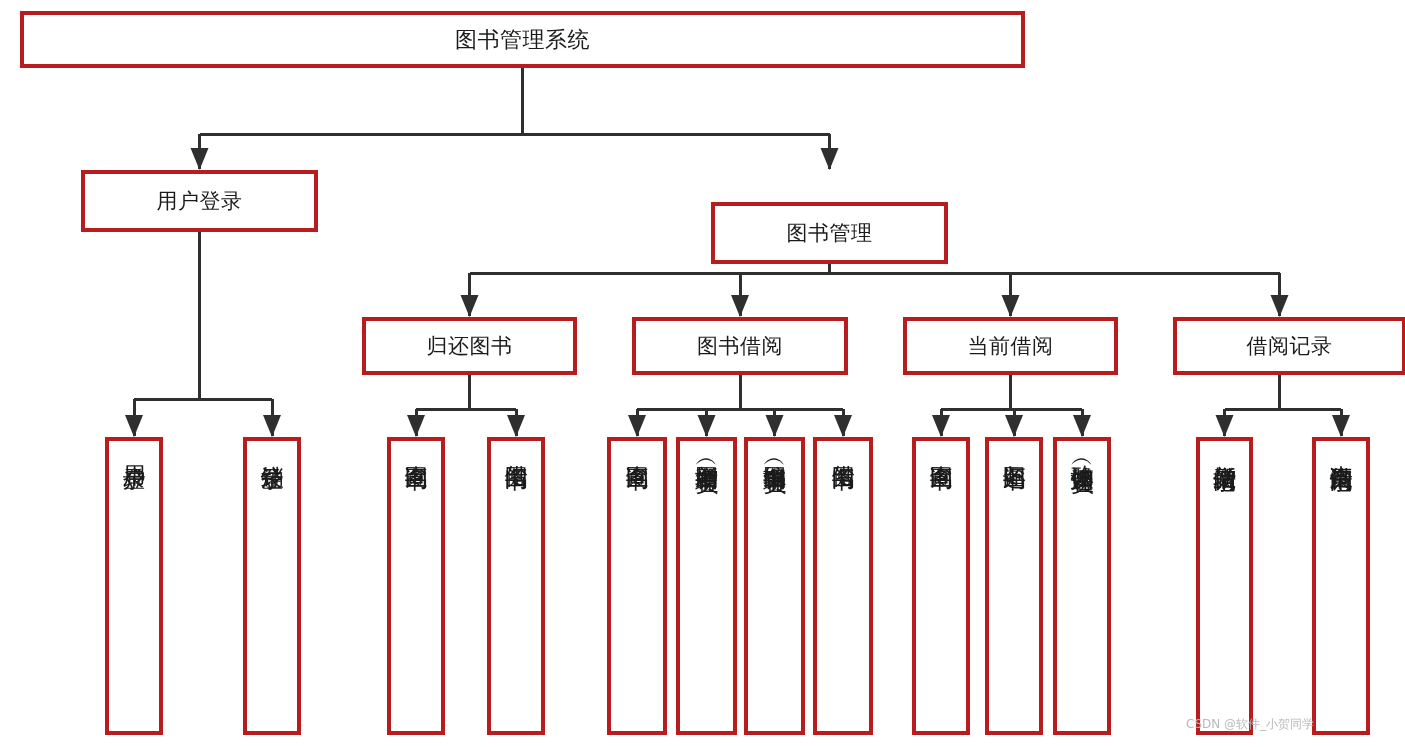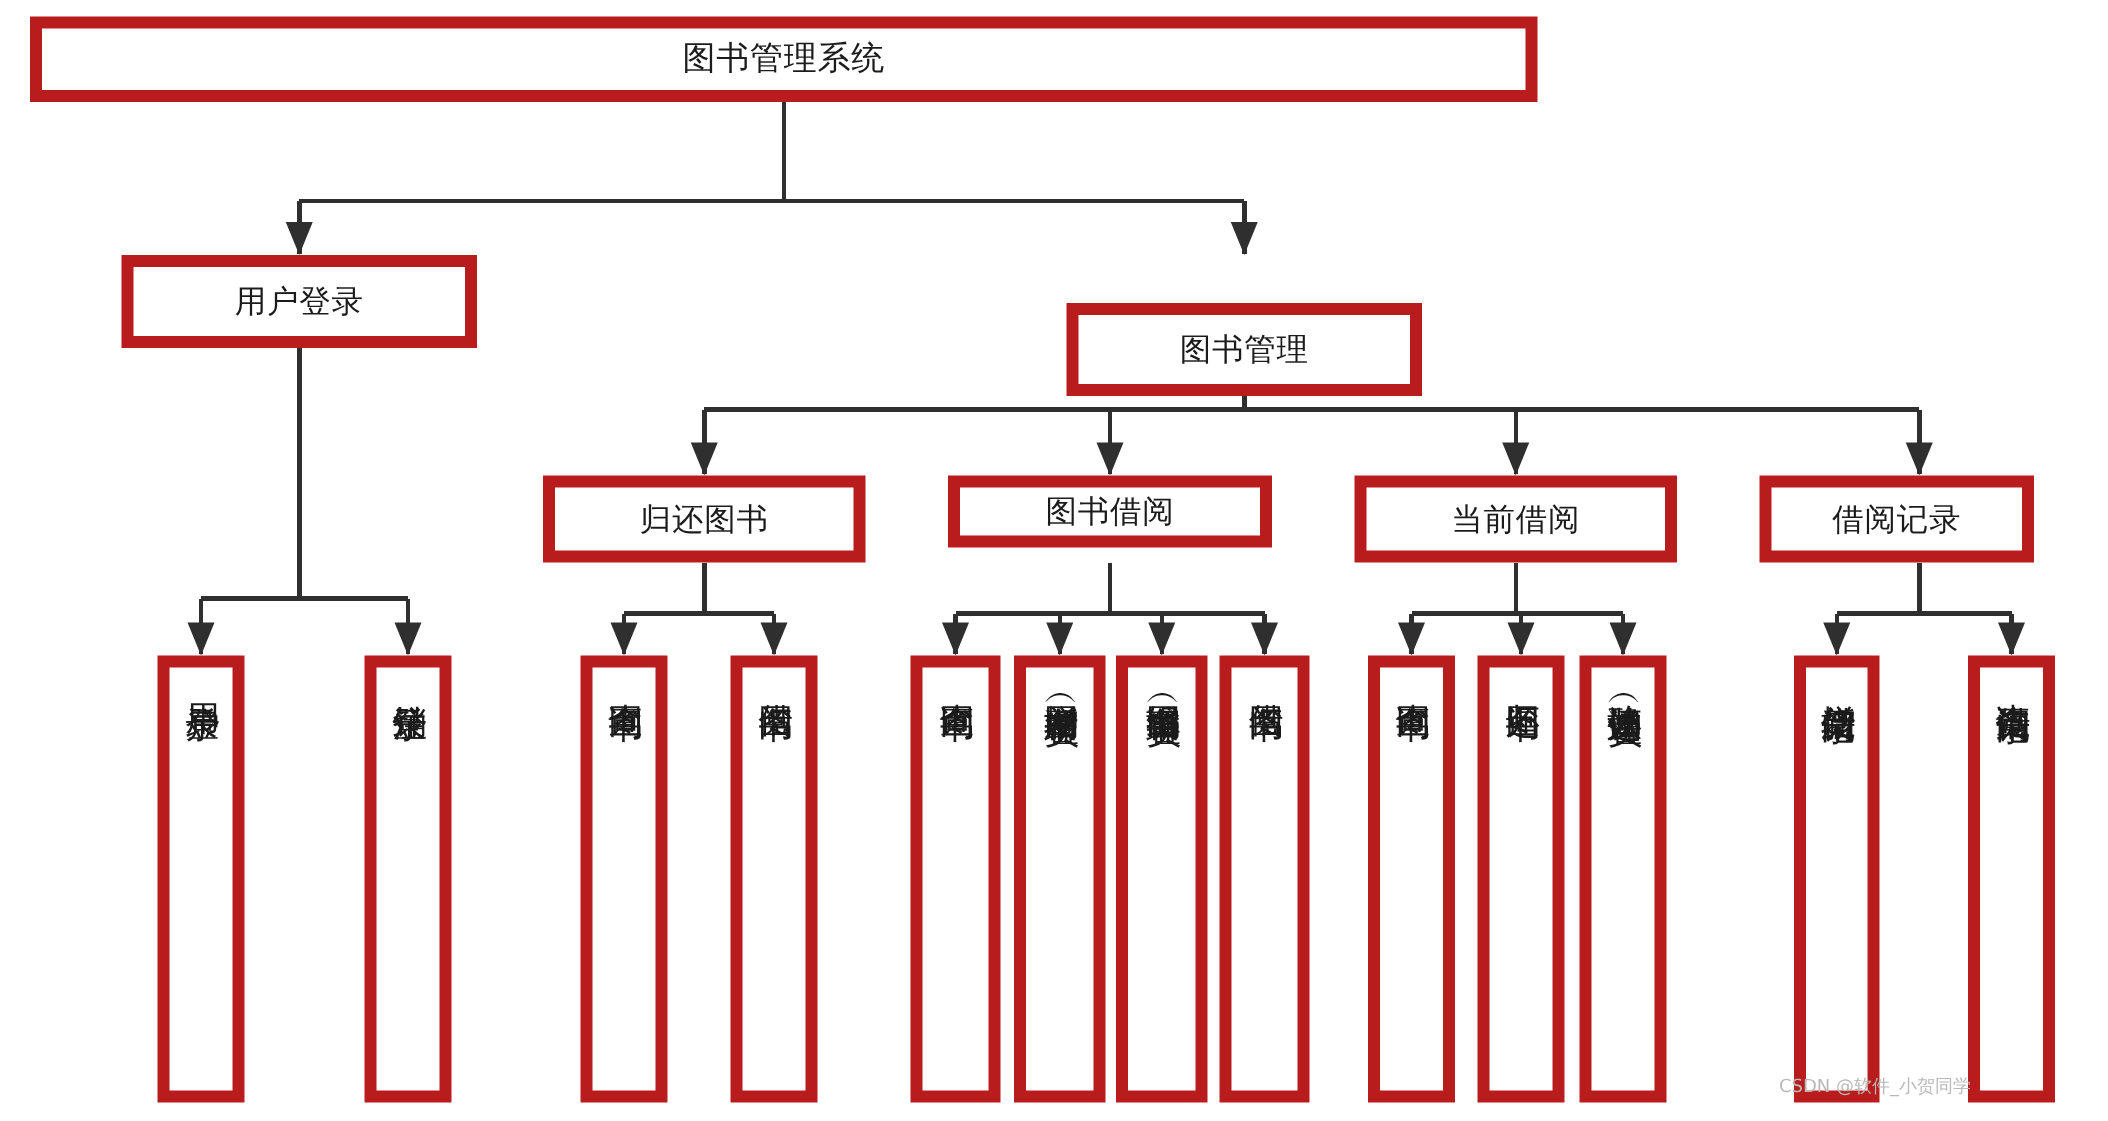--- a/index.html
+++ b/index.html
@@ -22,21 +22,21 @@
     left: 0;
     top: 0;
     width: 1405px;
     height: 747px;
     pointer-events: none;
   }
   .node {
     position: absolute;
     box-sizing: border-box;
     background: #ffffff;
-    border: 8px solid #b91c1c;
+    border: 4px solid #b91c1c;
     display: flex;
     align-items: center;
     justify-content: center;
     color: #1b1b1b;
     z-index: 2;
   }
   .node .label {
     display: block;
     text-align: center;
     line-height: 1.08;
@@ -140,27 +140,27 @@
   <div class="node h" style="left:81px; top:170px; width:237px; height:62px;">
     <span class="label">用户登录</span>
   </div>
   <div class="node h" style="left:711px; top:170px; width:237px; height:62px;margin-top:32px;">
     <span class="label">图书管理</span>
   </div>
 
   <div class="node h" style="left:362px; top:317px; width:215px; height:58px;">
     <span class="label">归还图书</span>
   </div>
-  <div class="node h" style="left:632px; top:317px; width:216px; height:48px;">
+  <div class="node h" style="left:632px; top:317px; width:216px; height:58px;">
     <span class="label">图书借阅</span>
   </div>
   <div class="node h" style="left:903px; top:317px; width:215px; height:58px;">
     <span class="label">当前借阅</span>
   </div>
-  <div class="node h" style="left:1173px; top:317px; width:183px; height:58px;">
+  <div class="node h" style="left:1173px; top:317px; width:233px; height:58px;">
     <span class="label">借阅记录</span>
   </div>
 
   <div class="node v" style="left:105px; top:437px; width:58px; height:298px;">
     <span class="label">用户登录</span>
   </div>
   <div class="node v" style="left:243px; top:437px; width:58px; height:298px;">
     <span class="label">注销登录</span>
   </div>
 

